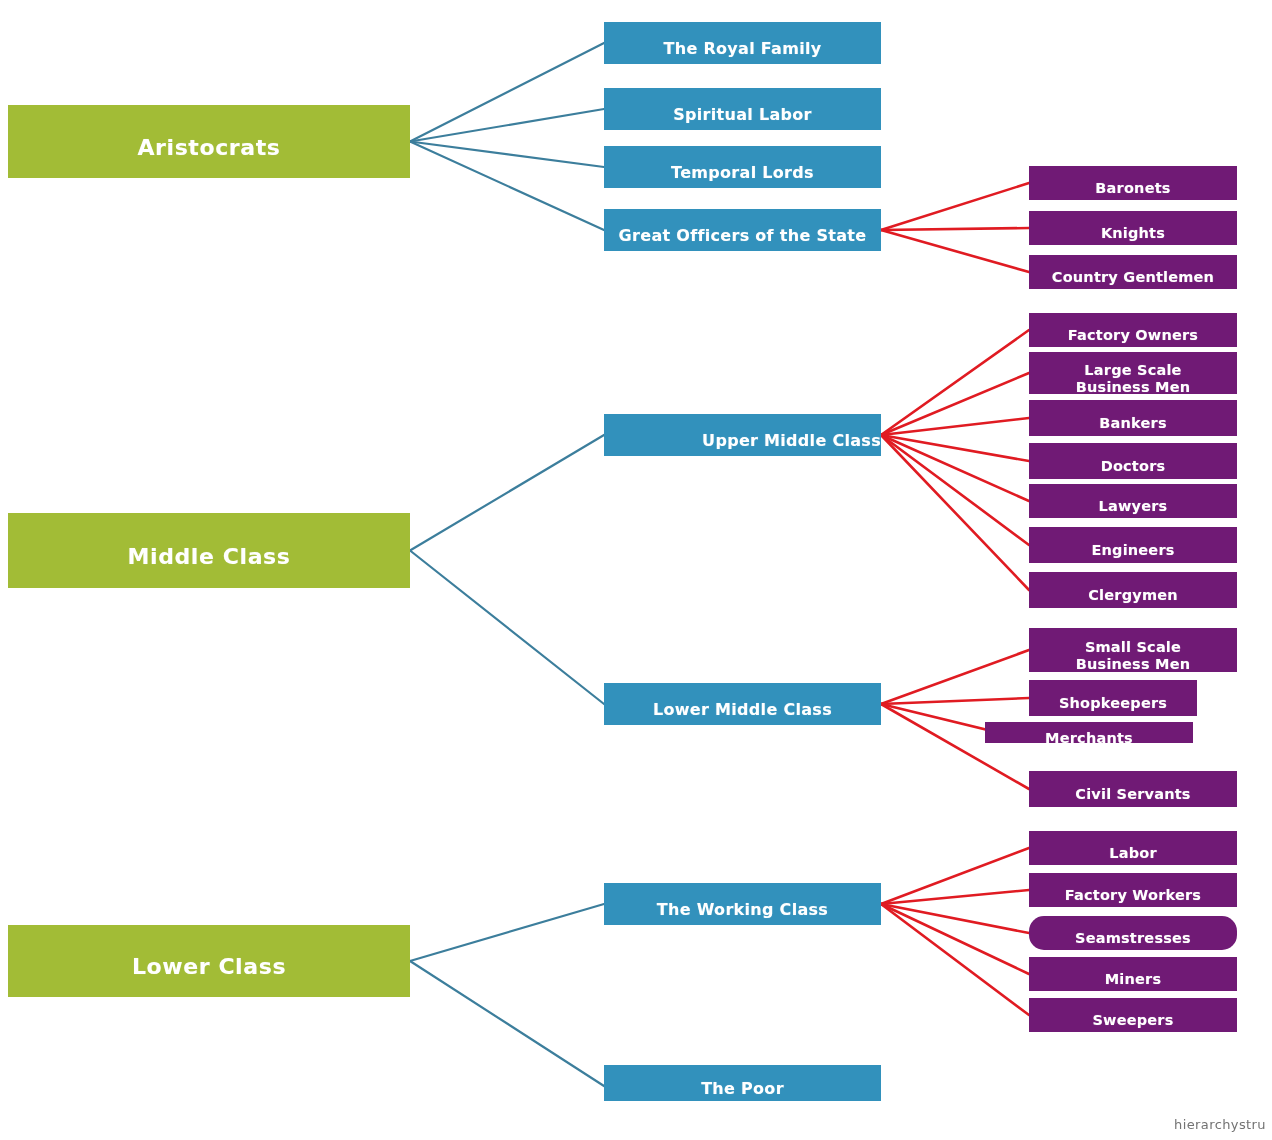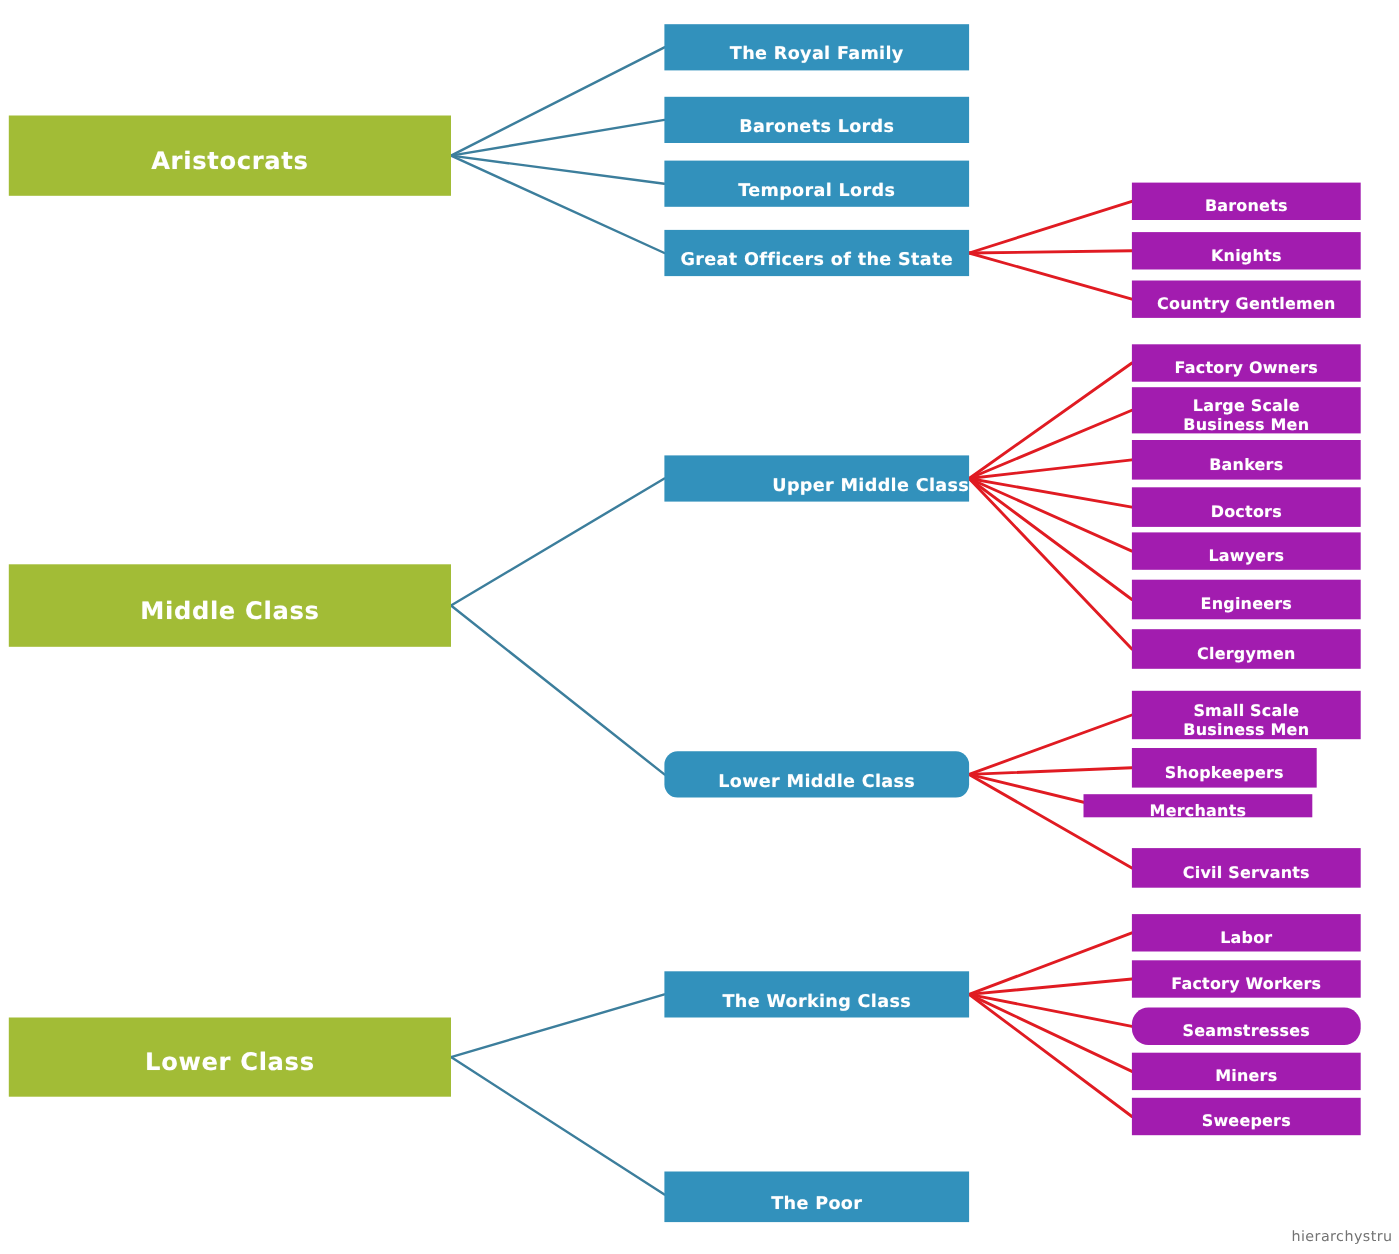--- a/index.html
+++ b/index.html
@@ -44,21 +44,21 @@
     background: #A2BC36;
     font-size: 22px;
     letter-spacing: 0.6px;
   }
   .node.level2 {
     background: #3291BC;
     font-size: 16px;
     letter-spacing: 0.3px;
   }
   .node.level3 {
-    background: #a21caf;
+    background: #701a75;
     font-size: 14.5px;
     letter-spacing: 0.2px;
   }
   .node.two-line {
     white-space: pre-line;
     line-height: 1.15;
   }
   .node-label {
     display: block;
     width: 100%;
@@ -116,38 +116,38 @@
       <div class="node level1" style="left: 8px; top: 513px; width: 402px; height: 75px;">
         <span class="node-label">Middle Class</span>
       </div>
       <div class="node level1" style="left: 8px; top: 925px; width: 402px; height: 72px;">
         <span class="node-label">Lower Class</span>
       </div>
       <div class="node level2" style="left: 604px; top: 22px; width: 277px; height: 42px;">
         <span class="node-label">The Royal Family</span>
       </div>
       <div class="node level2" style="left: 604px; top: 88px; width: 277px; height: 42px;">
-        <span class="node-label">Baronets Lords</span>
+        <span class="node-label">Spiritual Labor</span>
       </div>
       <div class="node level2" style="left: 604px; top: 146px; width: 277px; height: 42px;">
         <span class="node-label">Temporal Lords</span>
       </div>
       <div class="node level2" style="left: 604px; top: 209px; width: 277px; height: 42px;">
         <span class="node-label">Great Officers of the State</span>
       </div>
       <div class="node level2" style="left: 604px; top: 414px; width: 277px; height: 42px; text-align: right;">
         <span class="node-label">Upper Middle Class</span>
       </div>
-      <div class="node level2" style="left: 604px; top: 683px; width: 277px; height: 42px; border-radius: 12px;">
+      <div class="node level2" style="left: 604px; top: 683px; width: 277px; height: 42px;">
         <span class="node-label">Lower Middle Class</span>
       </div>
       <div class="node level2" style="left: 604px; top: 883px; width: 277px; height: 42px;">
         <span class="node-label">The Working Class</span>
       </div>
-      <div class="node level2" style="left: 604px; top: 1065px; width: 277px; height: 46px; justify-content: flex-end;">
+      <div class="node level2" style="left: 604px; top: 1065px; width: 277px; height: 36px; justify-content: flex-end;">
         <span class="node-label">The Poor</span>
       </div>
       <div class="node level3" style="left: 1029px; top: 166px; width: 208px; height: 34px;">
         <span class="node-label">Baronets</span>
       </div>
       <div class="node level3" style="left: 1029px; top: 211px; width: 208px; height: 34px;">
         <span class="node-label">Knights</span>
       </div>
       <div class="node level3" style="left: 1029px; top: 255px; width: 208px; height: 34px;">
         <span class="node-label">Country Gentlemen</span>

